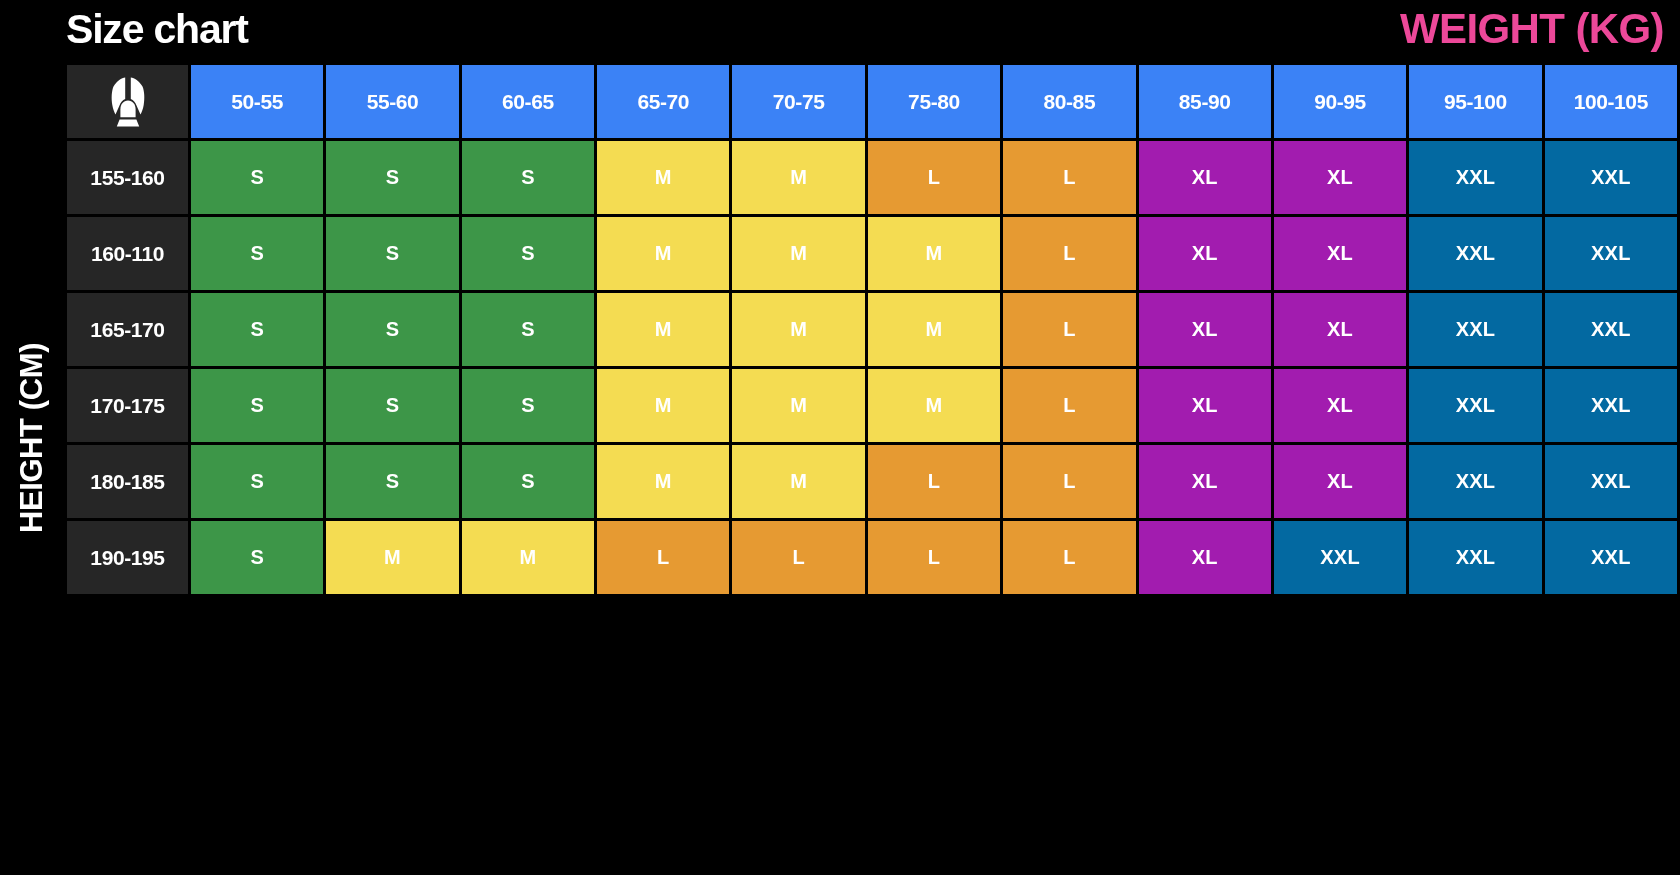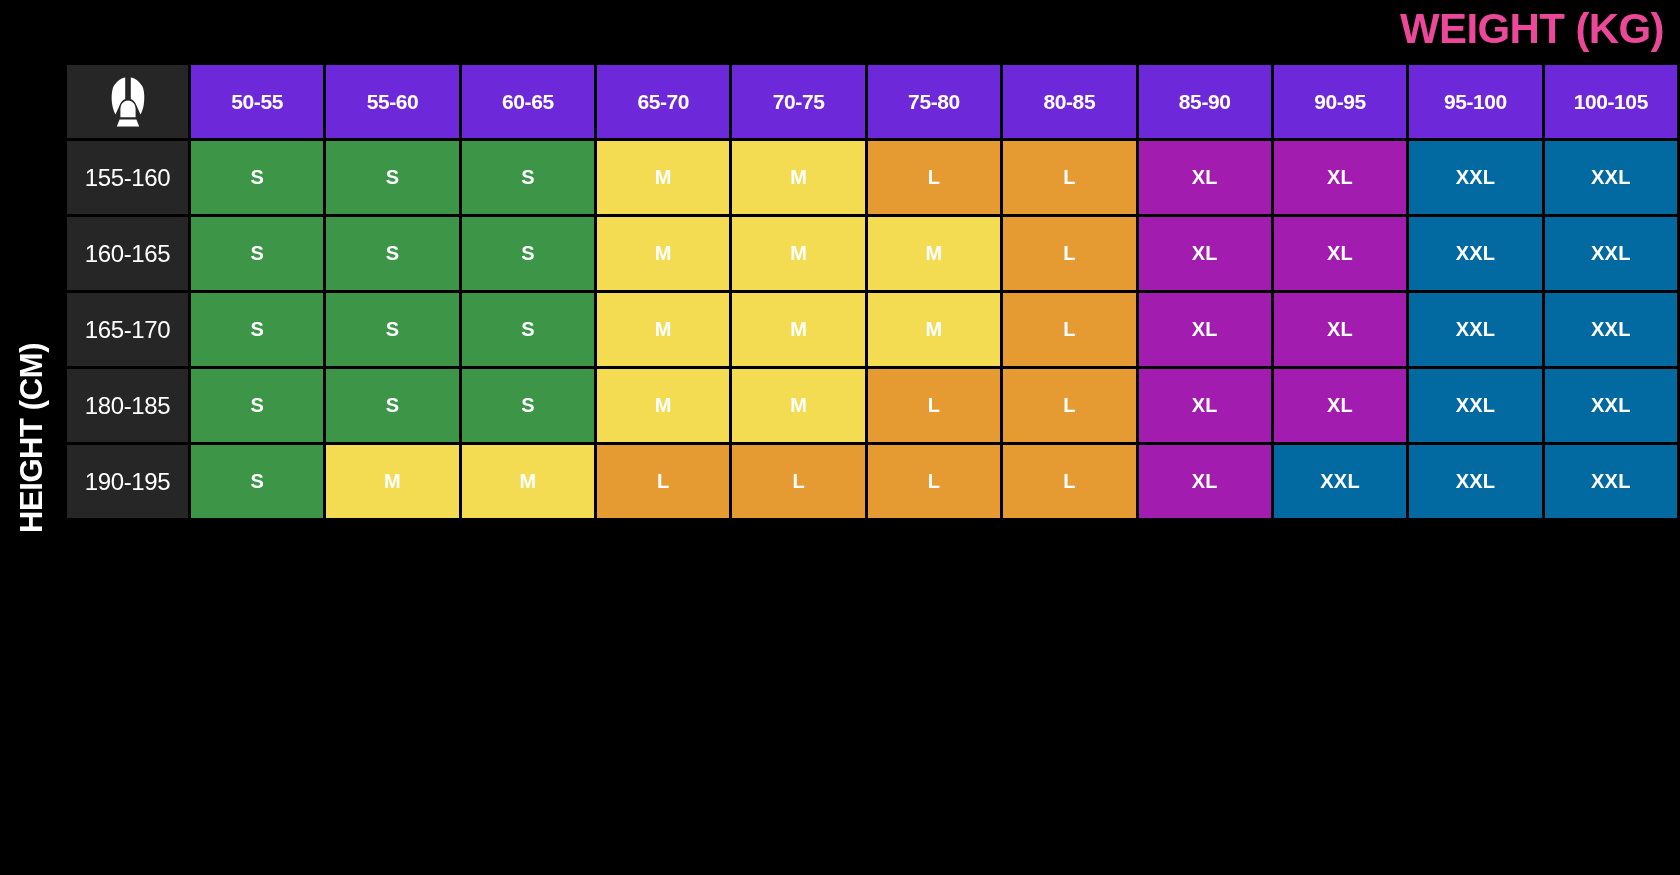--- a/index.html
+++ b/index.html
@@ -74,31 +74,31 @@
     height: 73px;
     text-align: center;
     vertical-align: middle;
     padding: 0;
   }
   th.corner-cell {
     background: #262626;
     width: 121px;
   }
   th.col-head {
-    background: #6d28d9;
+    background: #3b82f6;
     color: #ffffff;
     font-size: 21px;
     font-weight: 800;
     letter-spacing: -0.4px;
   }
   td.row-head {
     background: #262626;
     color: #ffffff;
-    font-size: 24px;
-    font-weight: 400;
+    font-size: 21px;
+    font-weight: 700;
     letter-spacing: -0.4px;
     width: 121px;
     margin-left: 29px;
   }
   td.cell {
     color: #ffffff;
     font-size: 20px;
     font-weight: 800;
     letter-spacing: 0.2px;
   }
@@ -113,20 +113,21 @@
     margin: 0 auto;
     width: 46px; height: 52px;
   }
 </style>
 </head>
 <body>
 
 <div id="root">
 
   <div class="topbar">
+    <div class="chart-title">Size chart</div>
     <div class="weight-label">WEIGHT (KG)</div>
   </div>
 
   <div class="height-label">
     <span>HEIGHT (CM)</span>
   </div>
 
   <div class="grid-wrap">
     <table class="size-grid">
       <thead>
@@ -161,35 +162,49 @@
             <td class="cell size-M">M</td>
             <td class="cell size-M">M</td>
             <td class="cell size-L">L</td>
             <td class="cell size-L">L</td>
             <td class="cell size-XL">XL</td>
             <td class="cell size-XL">XL</td>
             <td class="cell size-XXL">XXL</td>
             <td class="cell size-XXL">XXL</td>
           </tr>
           <tr>
-            <td class="row-head">160-165</td>
+            <td class="row-head">160-110</td>
             <td class="cell size-S">S</td>
             <td class="cell size-S">S</td>
             <td class="cell size-S">S</td>
             <td class="cell size-M">M</td>
             <td class="cell size-M">M</td>
             <td class="cell size-M">M</td>
             <td class="cell size-L">L</td>
             <td class="cell size-XL">XL</td>
             <td class="cell size-XL">XL</td>
             <td class="cell size-XXL">XXL</td>
             <td class="cell size-XXL">XXL</td>
           </tr>
           <tr>
             <td class="row-head">165-170</td>
+            <td class="cell size-S">S</td>
+            <td class="cell size-S">S</td>
+            <td class="cell size-S">S</td>
+            <td class="cell size-M">M</td>
+            <td class="cell size-M">M</td>
+            <td class="cell size-M">M</td>
+            <td class="cell size-L">L</td>
+            <td class="cell size-XL">XL</td>
+            <td class="cell size-XL">XL</td>
+            <td class="cell size-XXL">XXL</td>
+            <td class="cell size-XXL">XXL</td>
+          </tr>
+          <tr>
+            <td class="row-head">170-175</td>
             <td class="cell size-S">S</td>
             <td class="cell size-S">S</td>
             <td class="cell size-S">S</td>
             <td class="cell size-M">M</td>
             <td class="cell size-M">M</td>
             <td class="cell size-M">M</td>
             <td class="cell size-L">L</td>
             <td class="cell size-XL">XL</td>
             <td class="cell size-XL">XL</td>
             <td class="cell size-XXL">XXL</td>

